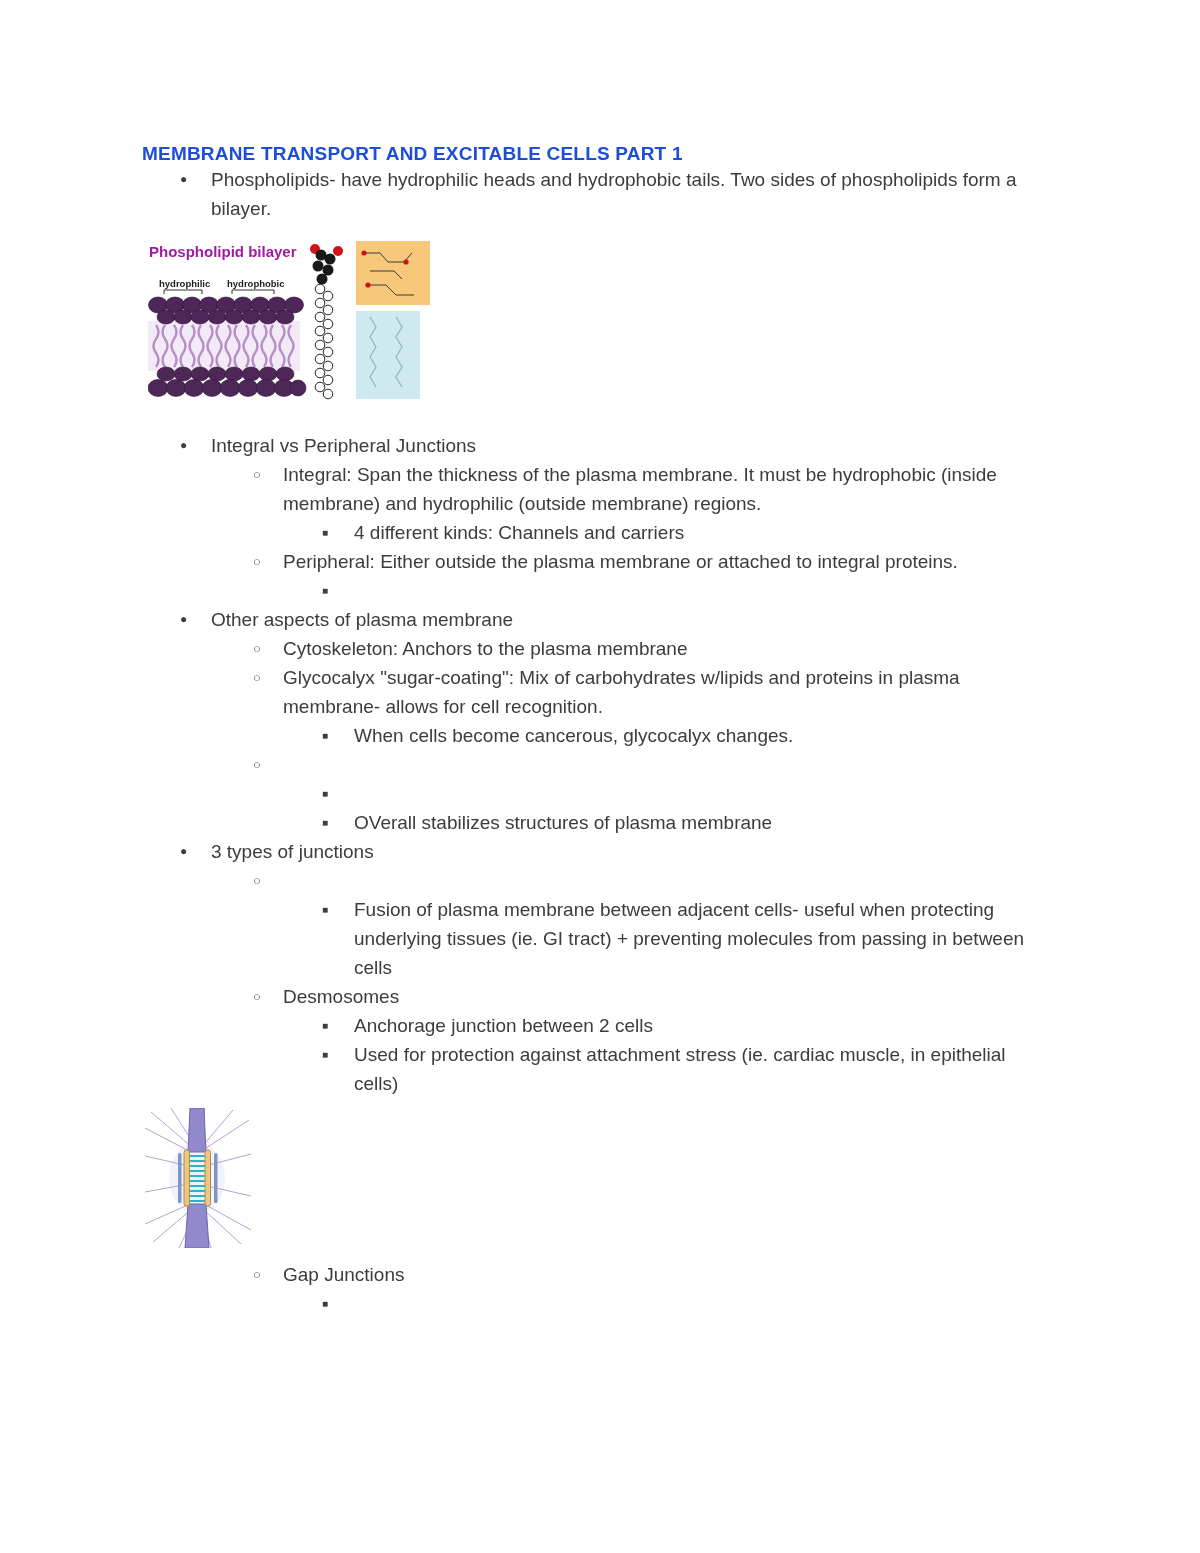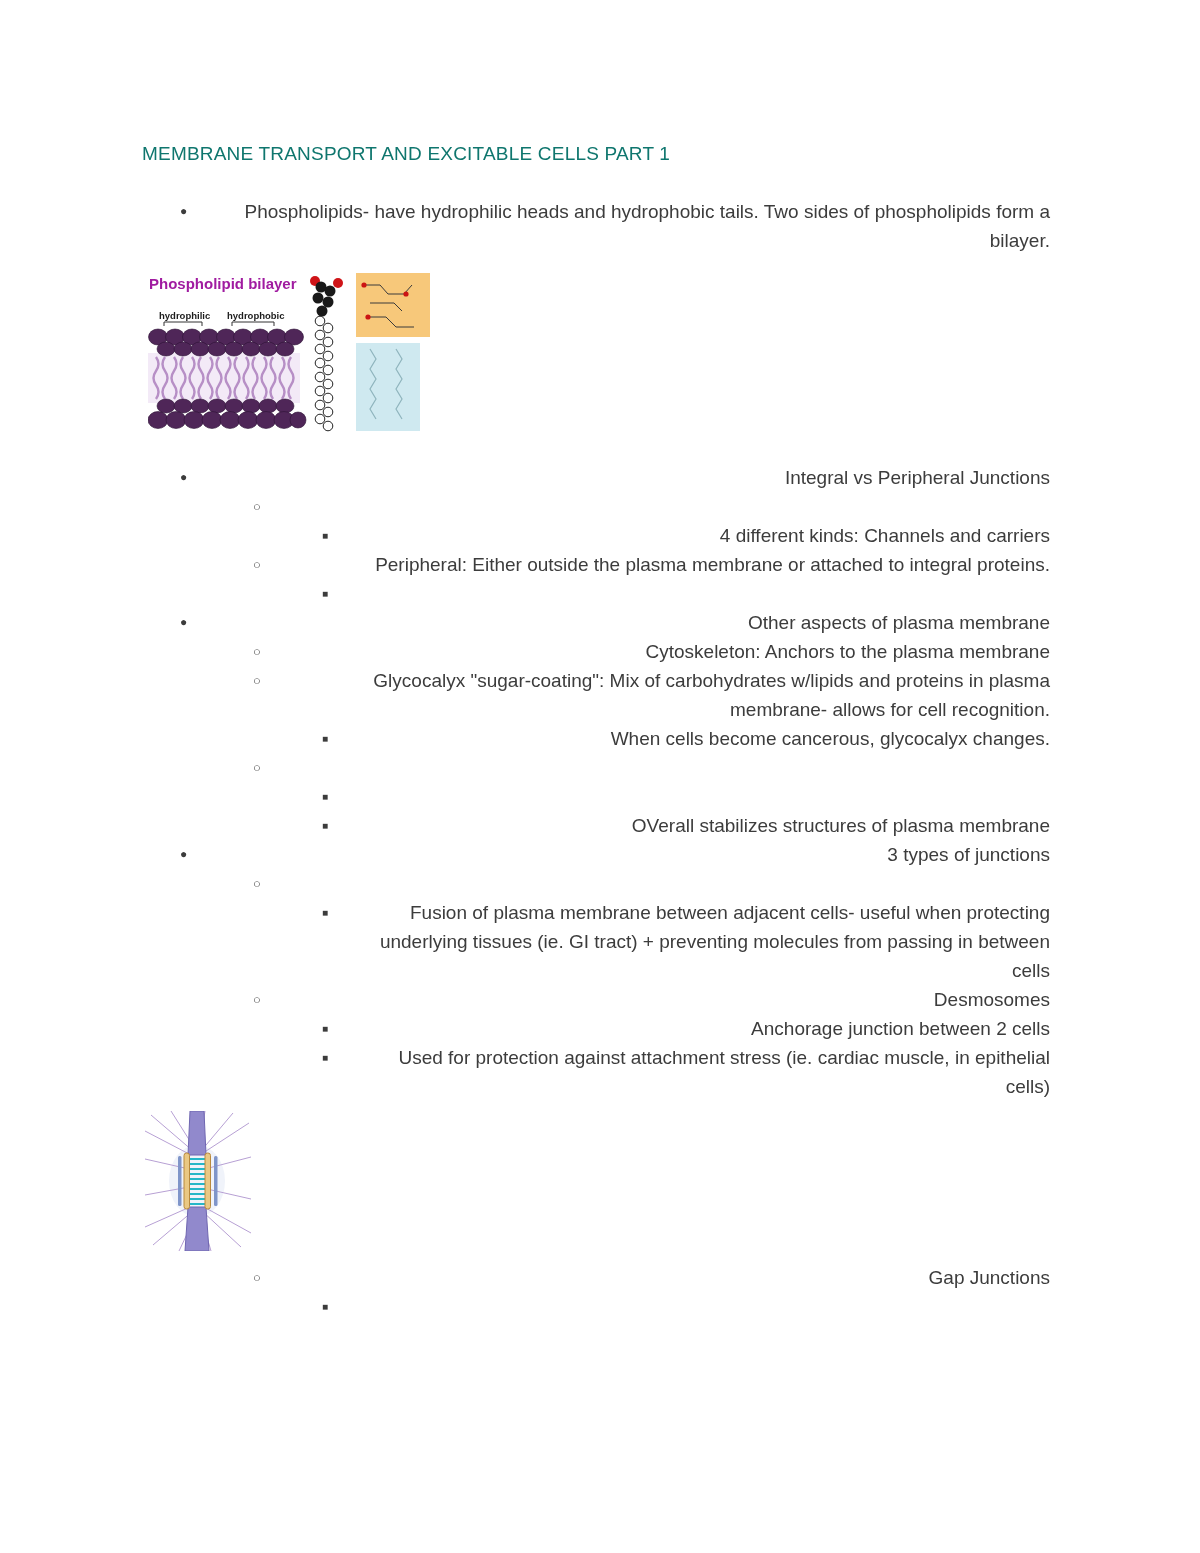--- a/index.html
+++ b/index.html
@@ -1,21 +1,21 @@
 <!DOCTYPE html>
 <html><head>
 <meta charset="utf-8">
 <style>
   * { margin:0; padding:0; box-sizing:border-box; }
   html, body { width:1200px; height:1553px; background:#ffffff; }
   body { font-family:"Liberation Sans", sans-serif; color:#3c3c3c; overflow:hidden; }
   .page { width:1200px; height:1553px; padding:143px 150px 0 142px; background:#ffffff; }
-  .doc-title { font-size:19px; font-weight:normal; color:#0f766e; margin-bottom:32px; letter-spacing:0.2px; }
+  .doc-title { font-size:19px; font-weight:bold; color:#1d4ed8; letter-spacing:0.2px; }
   .li { display:flex; align-items:flex-start; font-size:19px; line-height:29px; }
-  .li .txt { flex:1;text-align:right; }
+  .li .txt { flex:1; }
   .bullet { flex:none; line-height:29px; color:#3c3c3c; }
   .l1 { padding-left:38px; }  .l1 .bullet { width:31px; font-size:12px; }
   .l2 { padding-left:111px; } .l2 .bullet { width:30px; font-size:13px; }
   .l3 { padding-left:180px; } .l3 .bullet { width:32px; font-size:10px; }
   .fig1 { display:block; margin:18px 0 30px 6px; width:284px; height:160px; }
   .fig2 { display:block; margin:10px 0 12px 3px; width:106px; height:140px; }
   .figtitle { font-family:"Liberation Sans", sans-serif; font-size:15px; font-weight:bold; fill:#a01ba0; }
   .figlabel { font-family:"Liberation Sans", sans-serif; font-size:9.5px; font-weight:bold; fill:#1c1c1c; }
 </style>
 </head>
@@ -145,20 +145,21 @@
       </g>
     </g>
   </svg>
 
   <div class="li l1">
     <span class="bullet">●</span>
     <span class="txt">Integral vs Peripheral Junctions</span>
   </div>
   <div class="li l2">
     <span class="bullet">○</span>
+    <span class="txt">Integral: Span the thickness of the plasma membrane. It must be hydrophobic (inside membrane) and hydrophilic (outside membrane) regions.</span>
   </div>
   <div class="li l3">
     <span class="bullet">■</span>
     <span class="txt">4 different kinds: Channels and carriers</span>
   </div>
   <div class="li l2">
     <span class="bullet">○</span>
     <span class="txt">Peripheral: Either outside the plasma membrane or attached to integral proteins.</span>
   </div>
   <div class="li l3">

